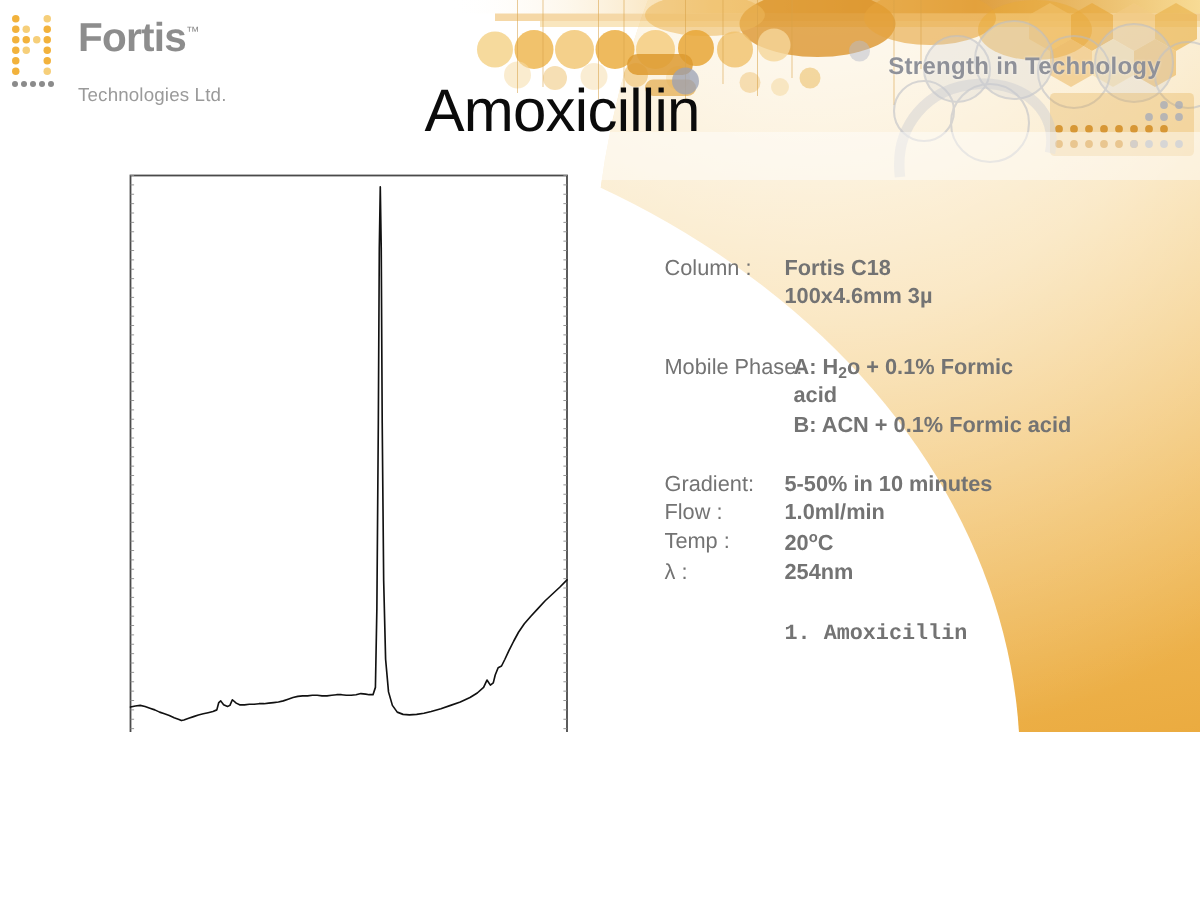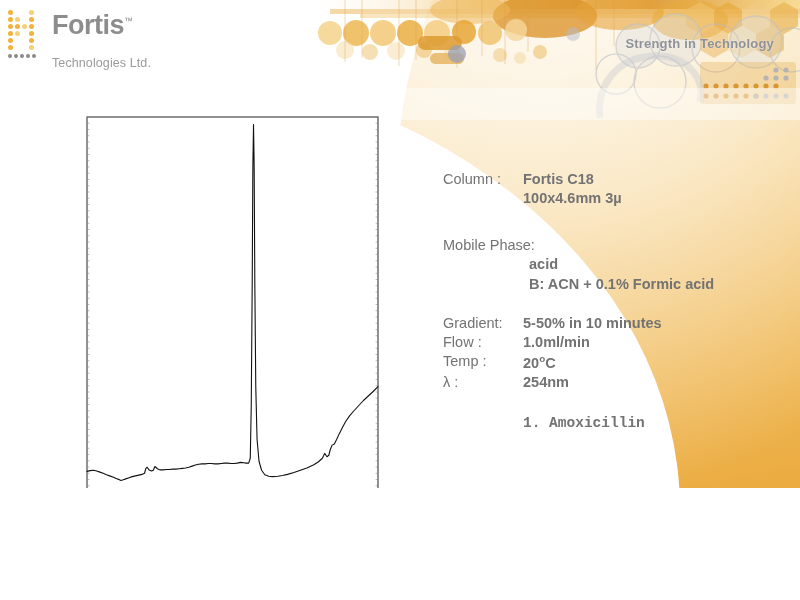--- a/index.html
+++ b/index.html
@@ -140,21 +140,21 @@
     margin-top: 18px;
     letter-spacing: 0.1px;
   }
 
   
   .tagline {
     position: absolute;
     right: 26px;
     top: 36px;
     z-index: 20;
-    font-size: 13px;
+    font-size: 16px;
     font-weight: bold;
     color: #8f9199;
     letter-spacing: 0.2px;
     white-space: nowrap;
     text-shadow: 0 0 2px rgba(255,255,255,0.6);
   }
 
   
   .title {
     position: absolute;
@@ -406,20 +406,21 @@
       </div>
     </div>
     <div class="logo-text">
       <div class="lt1"><span>Fortis</span><span class="tm">™</span></div>
       <div class="lt2">Technologies Ltd.</div>
     </div>
   </div>
 
   <div class="tagline">Strength in Technology</div>
 
+  <div class="title">Amoxicillin</div>
 
   <div class="chart-wrap">
     <svg id="chrom-svg" width="310" height="410" viewBox="0 0 310 410" xmlns="http://www.w3.org/2000/svg">
 
       <rect x="7" y="5" width="291" height="375" fill="#ffffff" stroke="#4a4a4a" stroke-width="1.2"></rect>
 
       <g id="x-ticks">
           <line x1="7" x2="7" y1="380" y2="385" stroke="#4a4a4a" stroke-width="1"></line>
           <line x1="39.33333333333333" x2="39.33333333333333" y1="380" y2="385" stroke="#4a4a4a" stroke-width="1"></line>
           <line x1="71.66666666666666" x2="71.66666666666666" y1="380" y2="385" stroke="#4a4a4a" stroke-width="1"></line>
@@ -762,20 +763,21 @@
     </div>
     <div class="pindent">100x4.6mm 3µ</div>
 
     <div class="gap-md"></div>
 
 
     <div class="gap-md"></div>
 
     <div class="prow">
       <div class="plabel wide">Mobile Phase:</div>
+      <div class="pvalue"><span>A: H</span><sub>2</sub><span>o + 0.1% Formic</span></div>
     </div>
     <div class="pindent w86">acid</div>
     <div class="pindent w86">B: ACN + 0.1% Formic acid</div>
 
     <div class="gap-lg"></div>
 
     <div class="prow">
       <div class="plabel">Gradient:</div>
       <div class="pvalue">5-50% in 10 minutes</div>
     </div>

